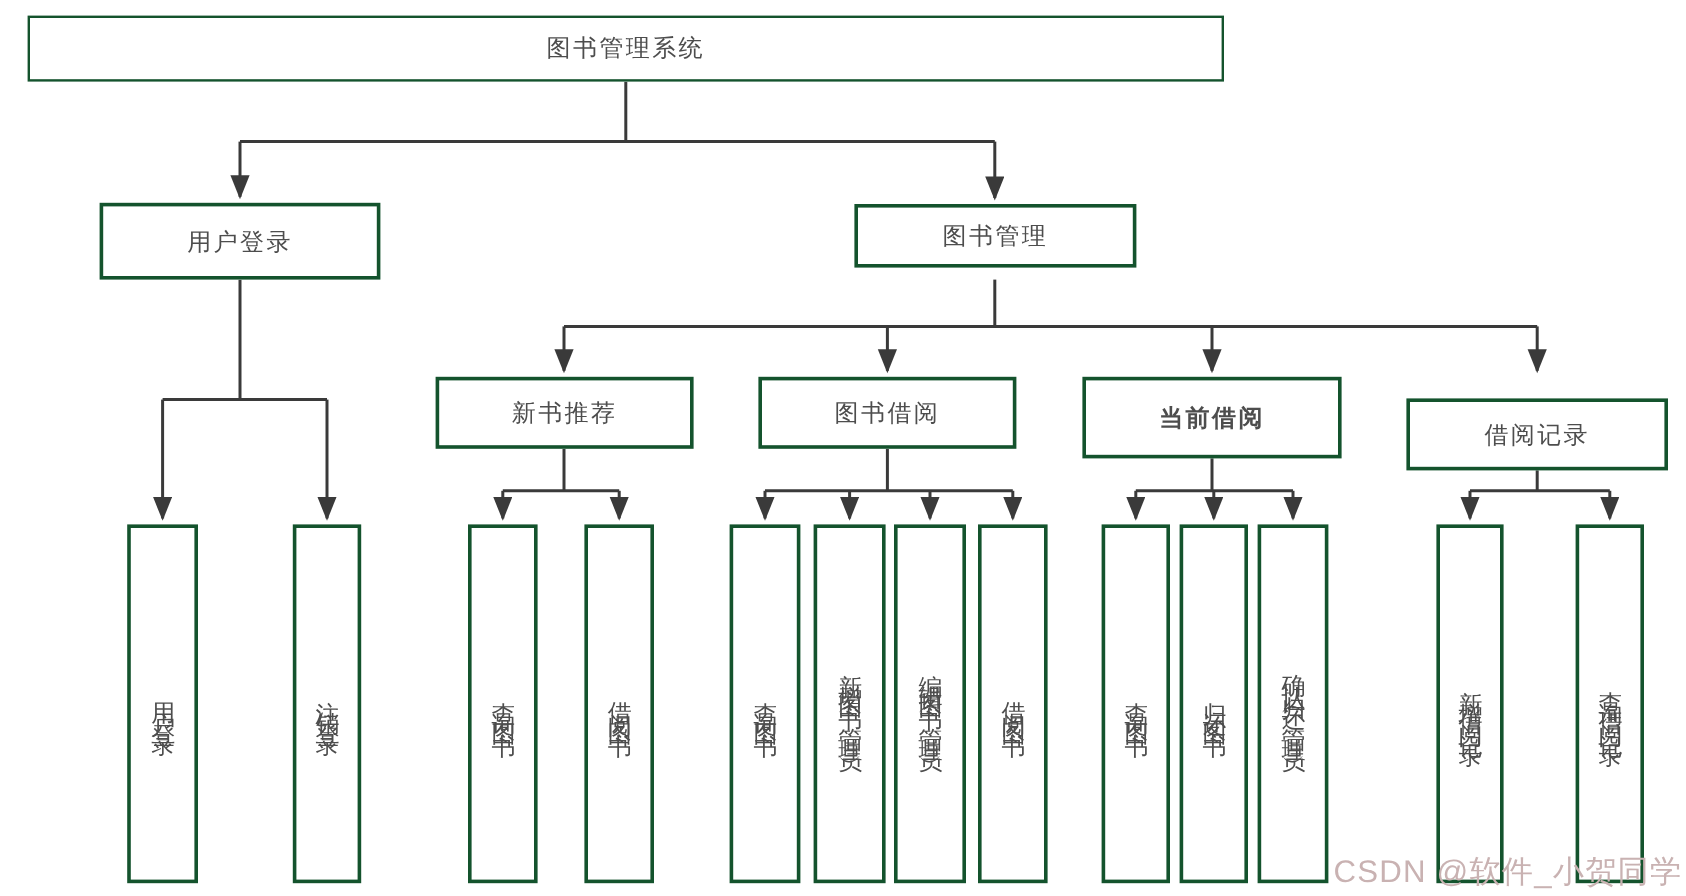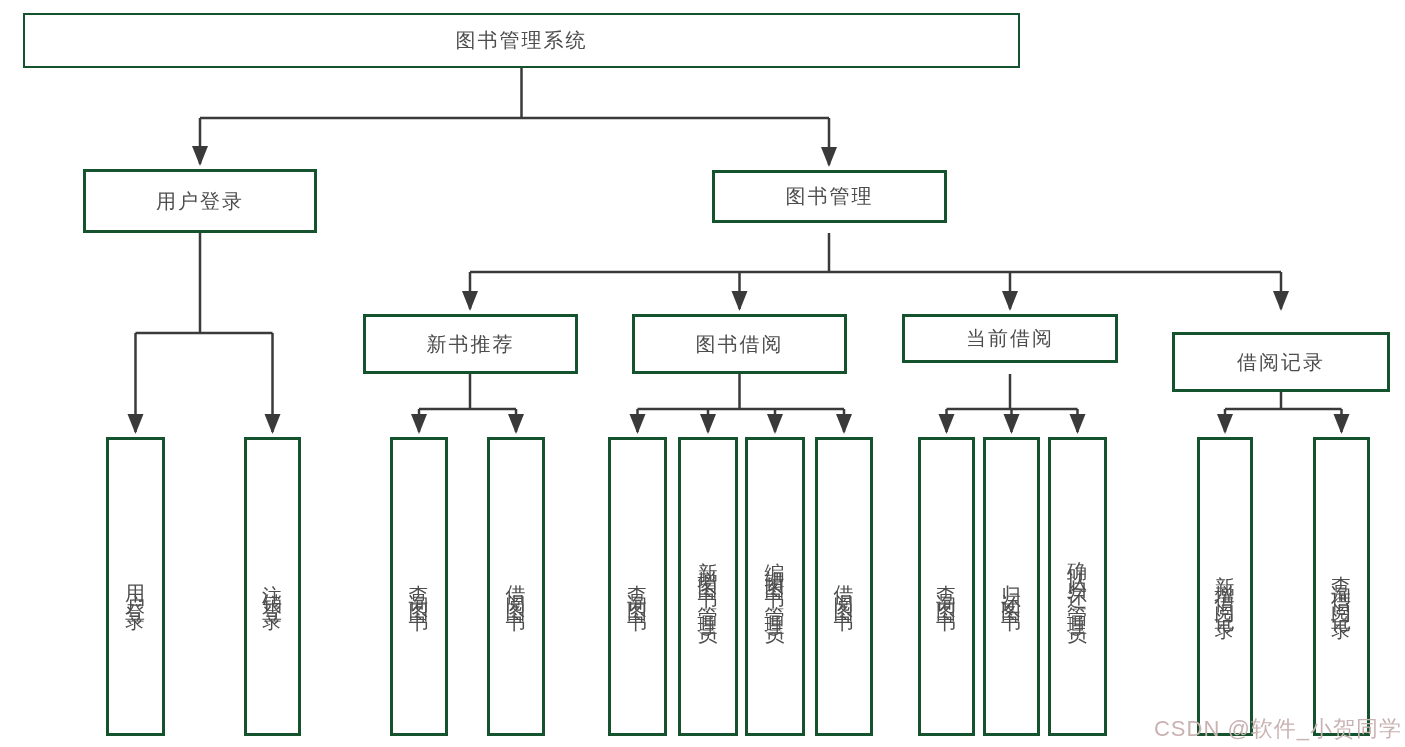--- a/index.html
+++ b/index.html
@@ -30,21 +30,21 @@
     writing-mode:vertical-rl;
     text-orientation:mixed;
     font-size:20px;
     line-height:1;
     letter-spacing:9px;
   }
   .watermark{
     position:absolute;
     right:3px;
     bottom:3px;
-    font-size:22px;
+    font-size:26px;
     color:#c9b2b2;
     letter-spacing:1px;
     white-space:nowrap;
     z-index:5;
   }
 </style>
 </head>
 <body>
 
 <div id="canvas">
@@ -121,21 +121,21 @@
   <div class="node h" style="left:712px;top:170px;width:235px;height:53px;">
     <span>图书管理</span>
   </div>
 
   <div class="node h" style="left:632px;top:314px;width:215px;height:60px;">
     <span>图书借阅</span>
   </div>
   <div class="node h" style="left:363px;top:314px;width:215px;height:60px;">
     <span>新书推荐</span>
   </div>
-  <div class="node h" style="left:902px;top:314px;width:216px;height:49px;">
+  <div class="node h" style="left:902px;top:314px;width:216px;height:68px;font-weight:bold;">
     <span>当前借阅</span>
   </div>
   <div class="node h" style="left:1172px;top:332px;width:218px;height:60px;">
     <span>借阅记录</span>
   </div>
 
   <div class="node v" style="left:106px;top:437px;width:59px;height:299px;">
     <span>用户登录</span>
   </div>
   <div class="node v" style="left:244px;top:437px;width:57px;height:299px;">

